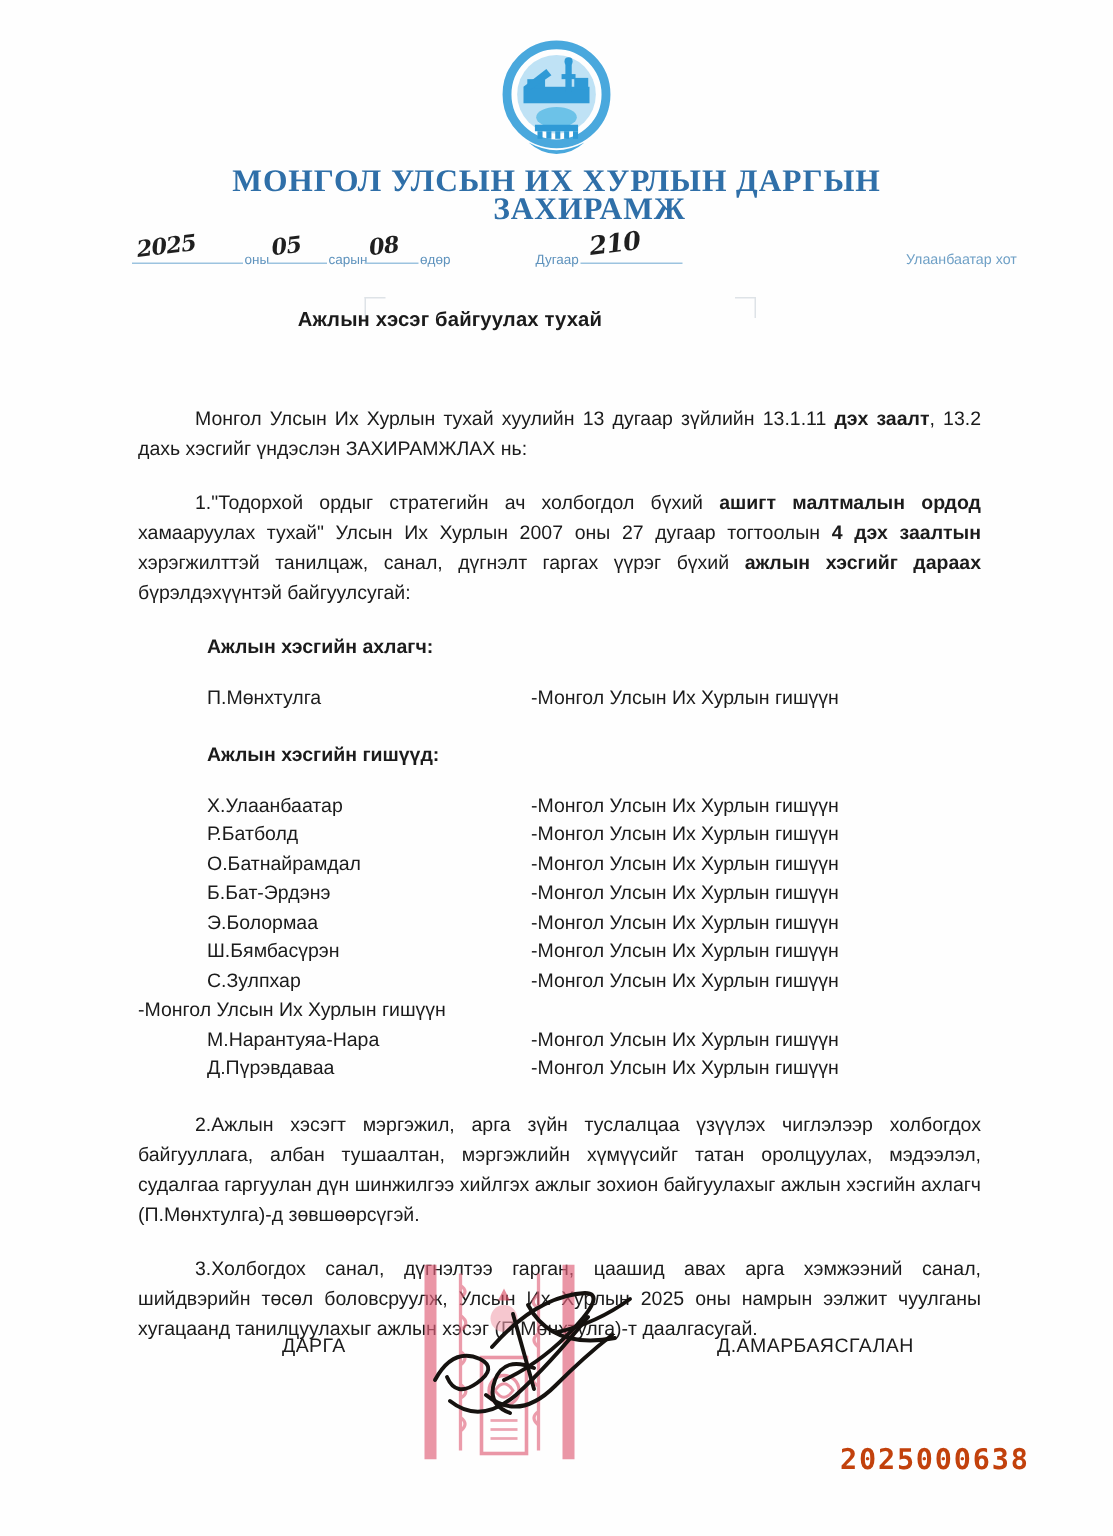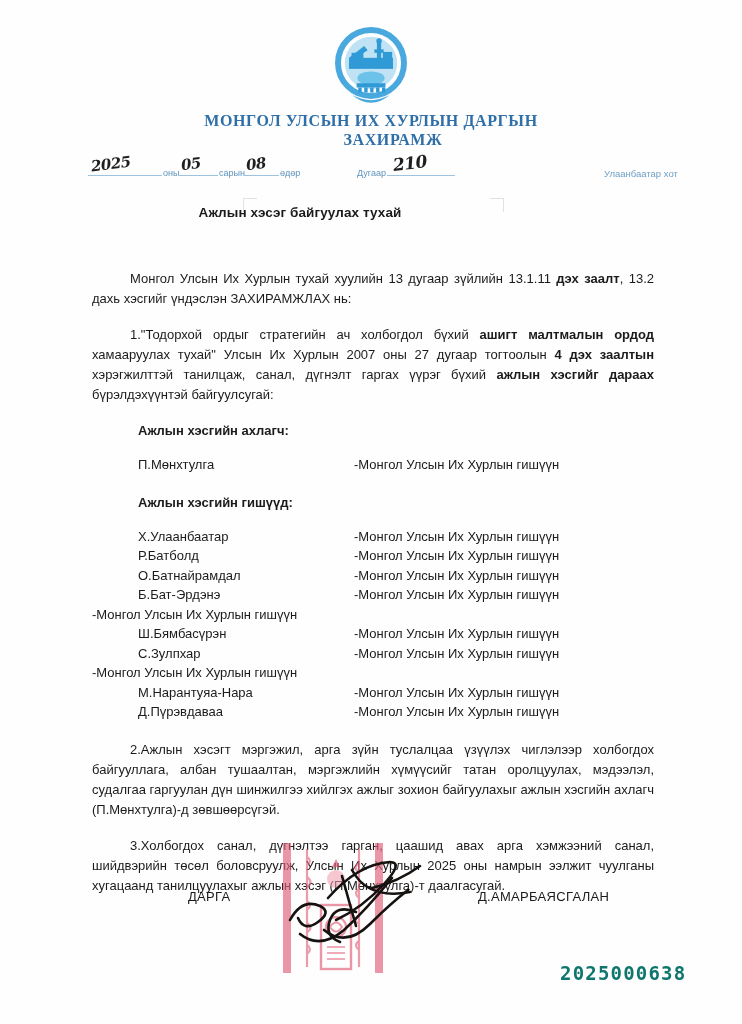--- a/index.html
+++ b/index.html
@@ -33,21 +33,21 @@
 
   
   .header-title {
     position: absolute;
     top: 111px;
     left: 0;
     width: 742px;
     text-align: center;
     font-family: "Liberation Serif", "DejaVu Serif", serif;
     font-weight: bold;
-    font-size: 16px;
+    font-size: 21px;
     letter-spacing: 0.6px;
     color: #2f6fa8;
     line-height: 19px;
   }
   .header-title .line2 { display: block; margin-left: 44px; }
 
   
   .meta-row {
     position: absolute;
     top: 146px;
@@ -196,21 +196,21 @@
   }
 
   
   .docnum {
     position: absolute;
     top: 962px;
     left: 560px;
     font-family: "DejaVu Sans Mono", "Liberation Mono", monospace;
     font-size: 19px;
     letter-spacing: 1.2px;
-    color: #0f766e;
+    color: #c2410c;
     font-weight: bold;
   }
 </style>
 </head>
 <body>
 
 <div class="page">
 
   <div class="emblem-wrap">
     <span class="emblem">
@@ -311,20 +311,21 @@
         </div>
         <div class="member-row">
           <span class="member-name">О.Батнайрамдал</span>
           <span class="member-title">-Монгол Улсын Их Хурлын гишүүн</span>
         </div>
         <div class="member-row">
           <span class="member-name">Б.Бат-Эрдэнэ</span>
           <span class="member-title">-Монгол Улсын Их Хурлын гишүүн</span>
         </div>
         <div class="member-row">
+          <span class="member-name">Э.Болормаа</span>
           <span class="member-title">-Монгол Улсын Их Хурлын гишүүн</span>
         </div>
         <div class="member-row">
           <span class="member-name">Ш.Бямбасүрэн</span>
           <span class="member-title">-Монгол Улсын Их Хурлын гишүүн</span>
         </div>
         <div class="member-row">
           <span class="member-name">С.Зулпхар</span>
           <span class="member-title">-Монгол Улсын Их Хурлын гишүүн</span>
         </div>

